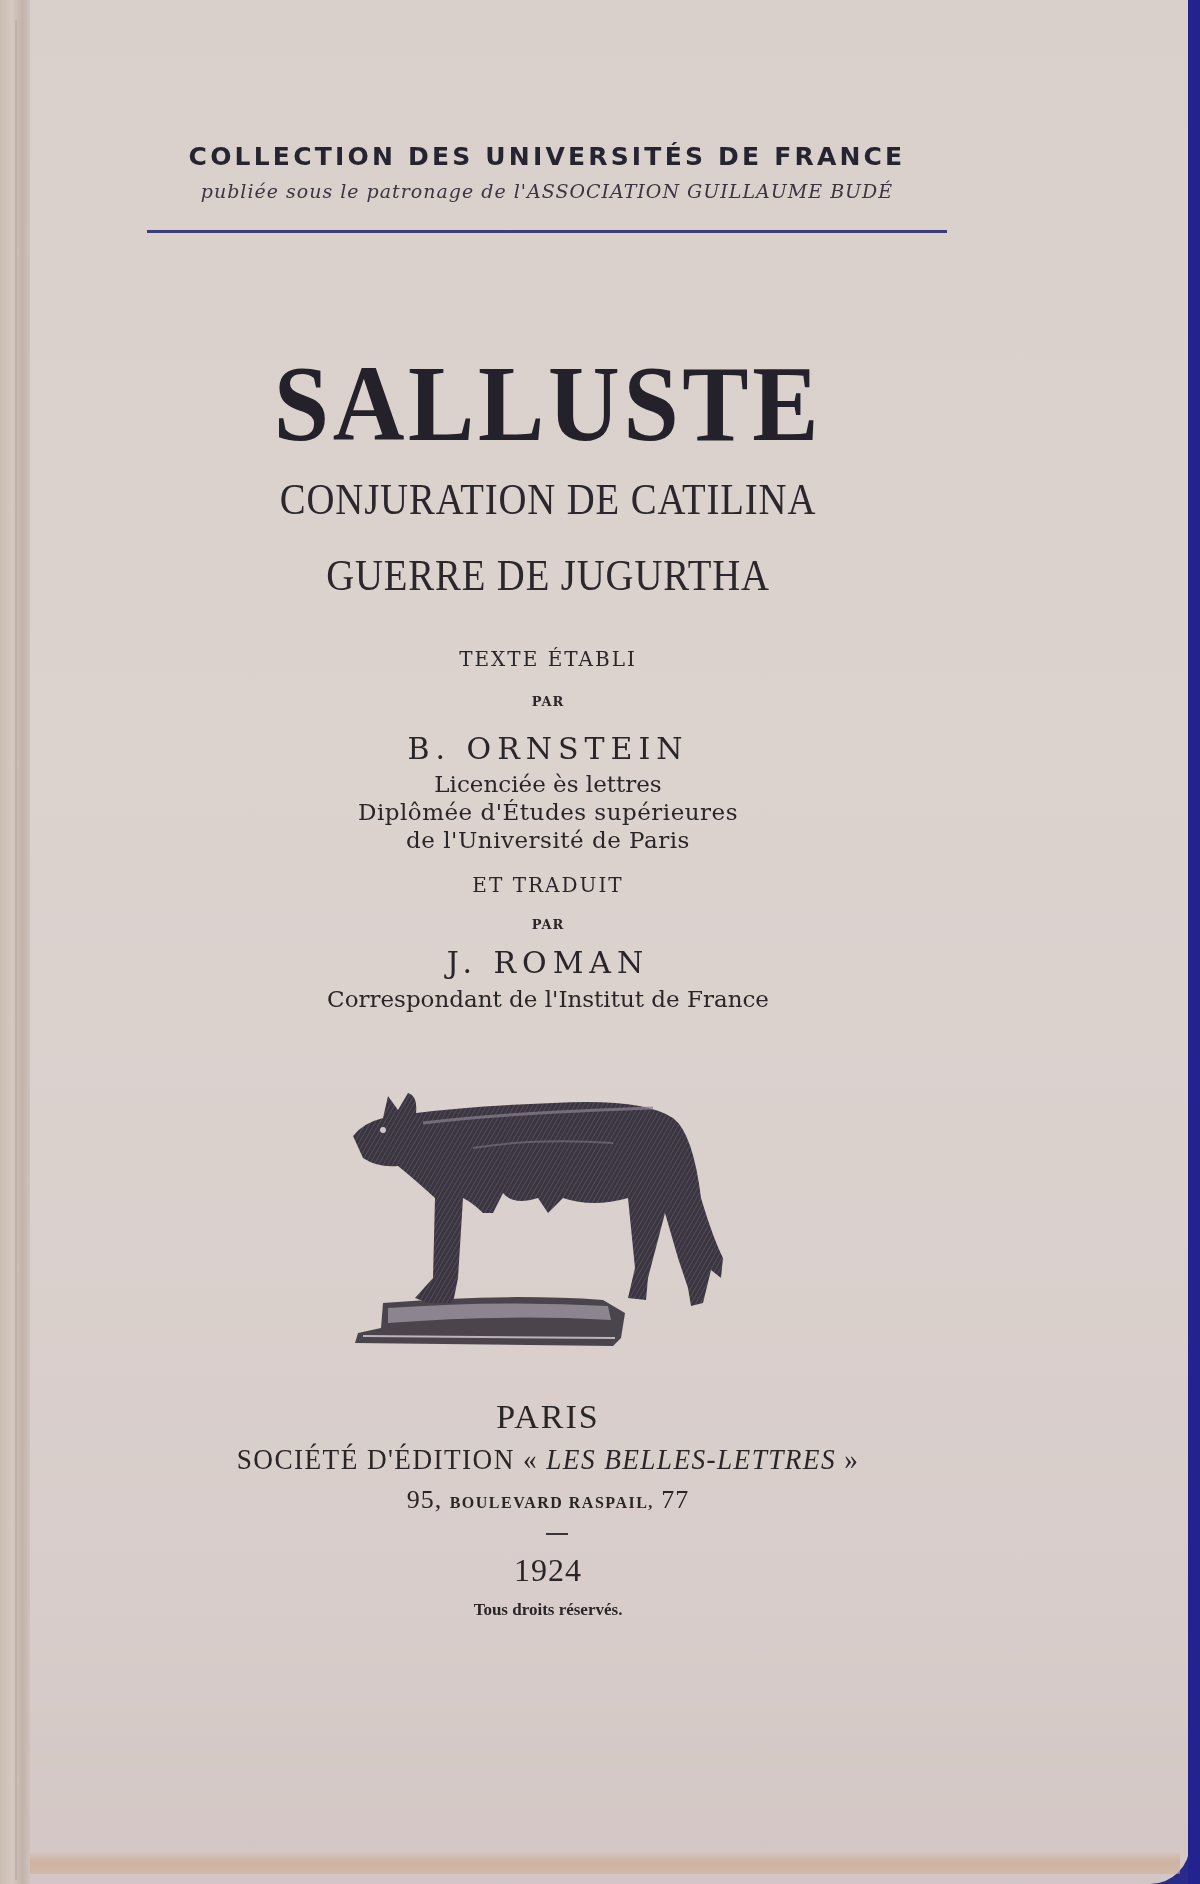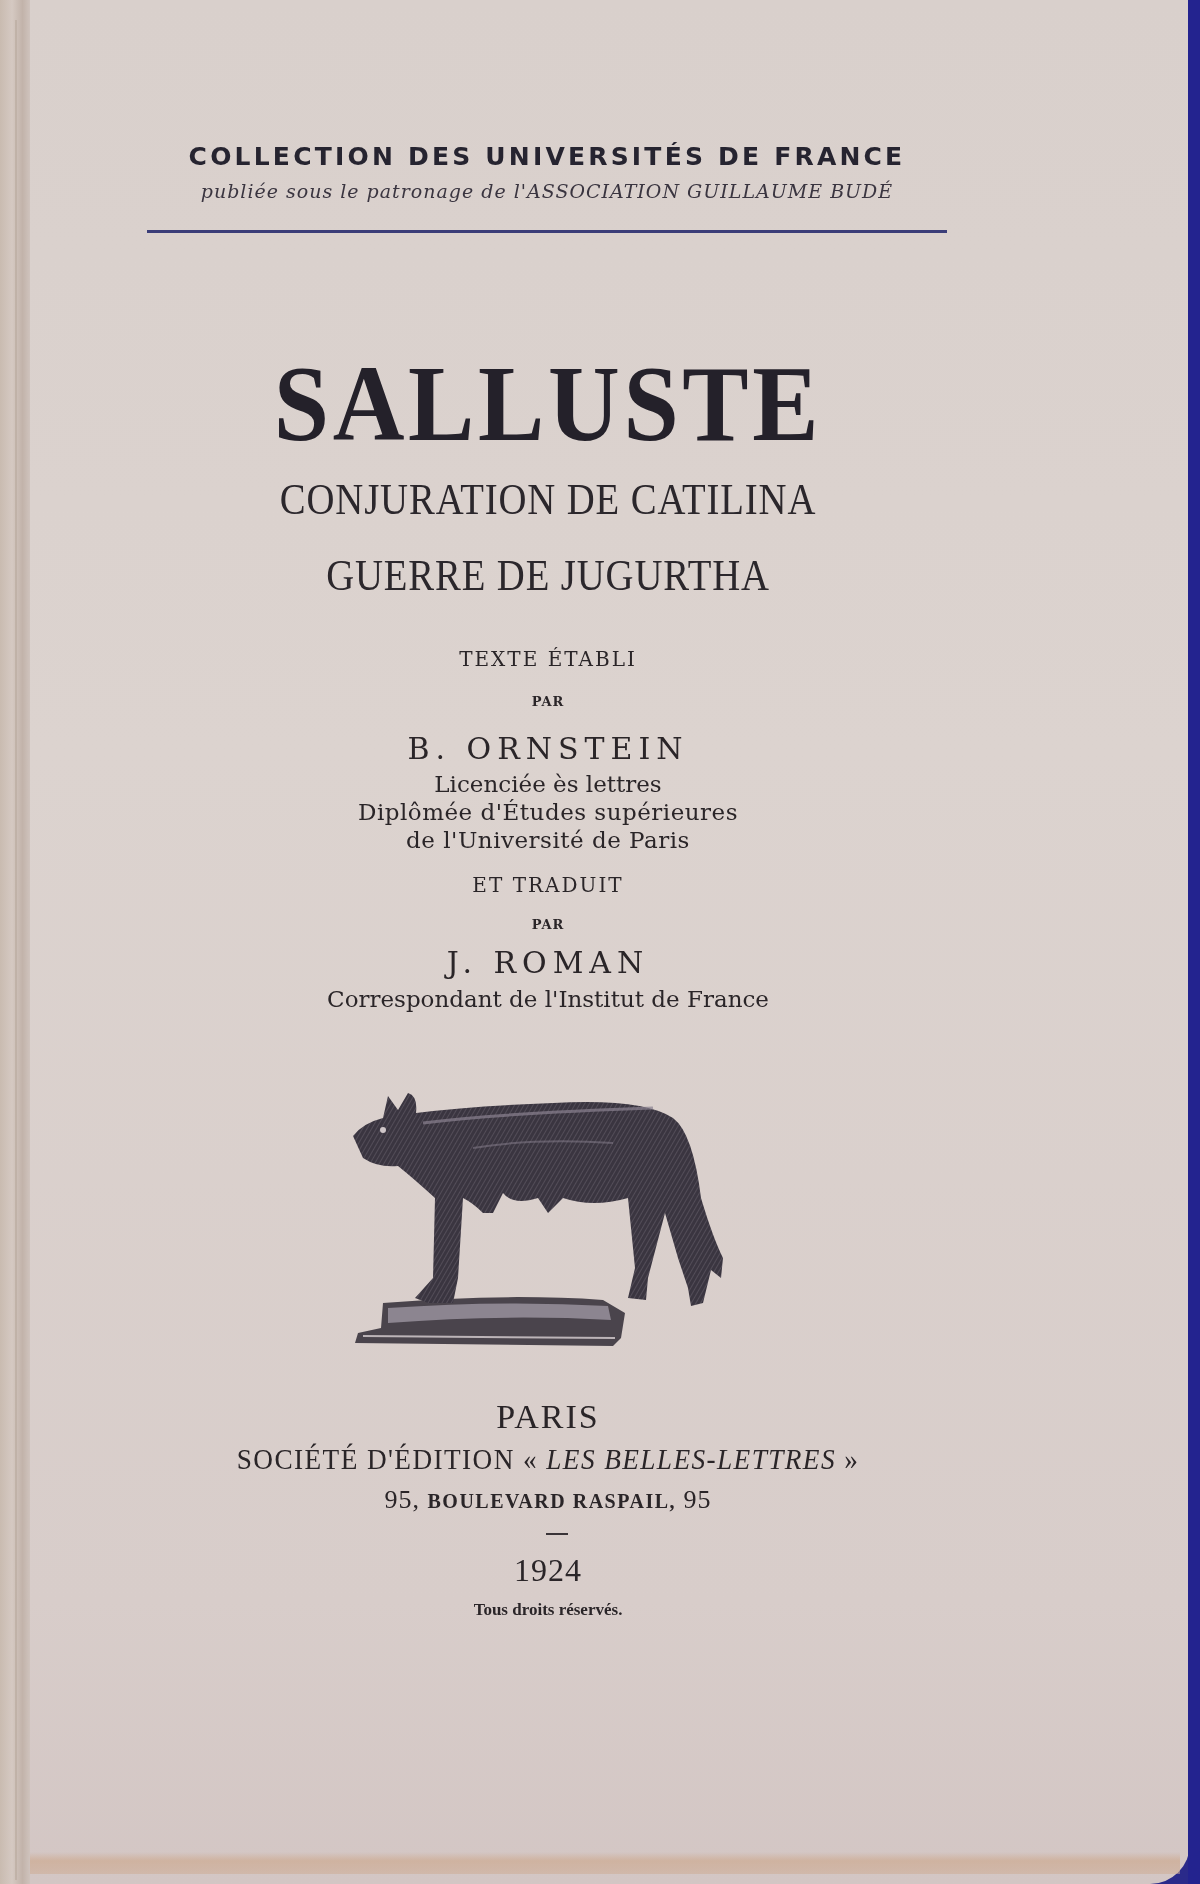--- a/index.html
+++ b/index.html
@@ -45,21 +45,21 @@
   #par2 { top:917px; left:-52px; font-size:13px; font-weight:bold; letter-spacing:1px; }
   #translator { top:945px; left:-52px; font-size:30px; letter-spacing:6px; }
   #translator-title { top:986px; left:-52px; font-size:23px; }
 
   #wolf { position:absolute; left:353px; top:1088px; width:390px; height:265px; }
 
   #city { top:1398px; left:-52px; font-size:34px; letter-spacing:2px; }
   #publisher { top:1443px; left:-52px; font-size:29px; letter-spacing:1.5px; transform:scaleX(0.94); }
   #publisher .ital { font-style:italic; }
   #address { top:1485px; left:-52px; font-size:26px; letter-spacing:1px; }
-  #address .sc { font-size:20px; font-weight:bold; letter-spacing:1.5px; }
+  #address .sc { font-size:16px; font-weight:bold; letter-spacing:1.5px; }
   #dash { position:absolute; left:546px; top:1533px; width:22px; height:2px; background:#3a3438; }
   #year { top:1552px; left:-52px; font-size:32px; letter-spacing:1px; }
   #rights { top:1600px; left:-52px; font-size:17px; font-weight:bold; }
 </style>
 </head>
 <body>
 
 <div class="page"></div>
 <div class="gutter">
     <div class="gutter-line"></div>
@@ -99,16 +99,16 @@
   <path d="M10 248 L262 250" stroke="#bcb4b8" stroke-width="2"></path>
 
   <path d="M0 48 Q10 35 30 30 L35 8 L45 22 L55 5 Q65 8 63 25 Q120 18 200 15 Q290 10 320 30 Q340 45 348 110 Q360 150 370 170 L368 190 L358 182 L350 215 L338 218 L335 200 L325 170 L312 125 L295 190 L293 212 L275 210 L282 180 L275 110 Q240 120 210 110 L195 125 L185 110 Q160 118 150 105 L140 125 L130 125 Q120 115 110 110 L105 190 L100 215 L75 215 L62 210 L80 190 L82 110 Q60 90 45 78 Q25 80 10 70 Z" fill="url(#hatch)"></path>
   <path d="M70 35 Q150 25 300 20" stroke="#8a8290" stroke-width="3" fill="none" opacity=".7"></path>
   <path d="M120 60 Q180 50 260 55" stroke="#8a8290" stroke-width="2" fill="none" opacity=".5"></path>
   <circle cx="30" cy="42" r="3" fill="#cfc6c8"></circle>
 </svg>
 
 <div id="city" class="line lserif">PARIS</div>
 <div id="publisher" class="line lserif"><span>SOCIÉTÉ D'ÉDITION « </span><span class="ital">LES BELLES-LETTRES</span><span> »</span></div>
-<div id="address" class="line lserif"><span>95,</span> <span class="sc">BOULEVARD RASPAIL,</span> <span>95</span></div>
+<div id="address" class="line lserif"><span>95,</span> <span class="sc">BOULEVARD RASPAIL,</span> <span>77</span></div>
 <div id="dash"></div>
 <div id="year" class="line lserif">1924</div>
 <div id="rights" class="line lserif">Tous droits réservés.</div>
 
 </body></html>

